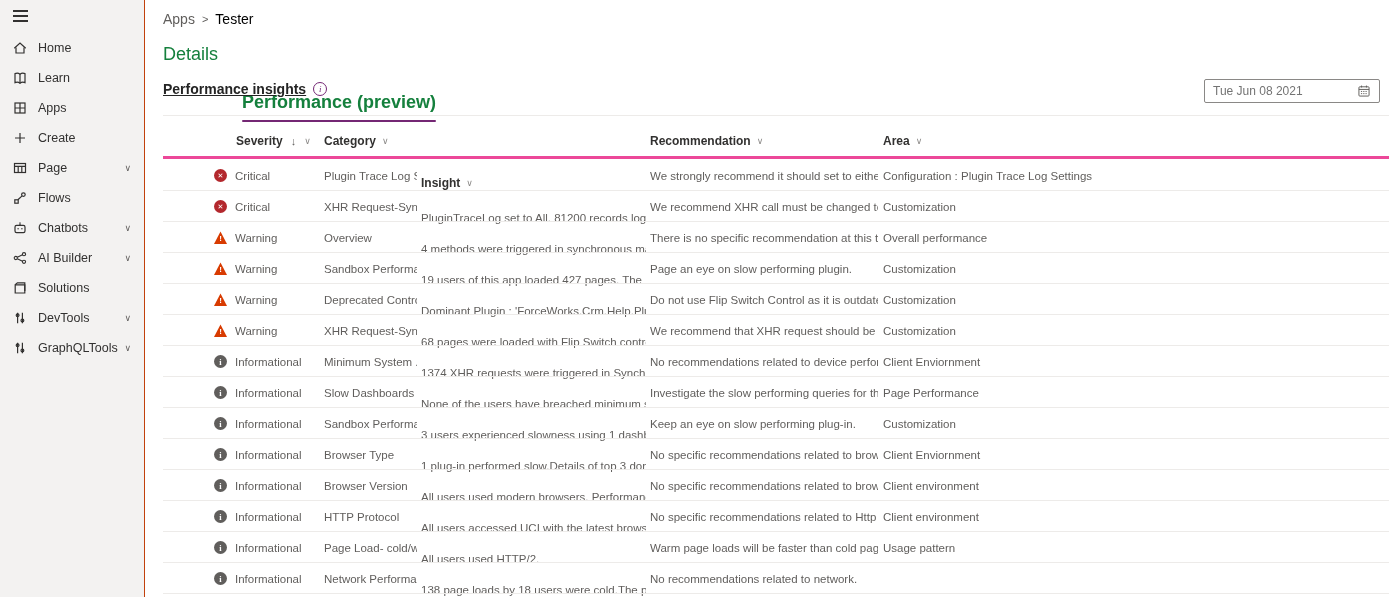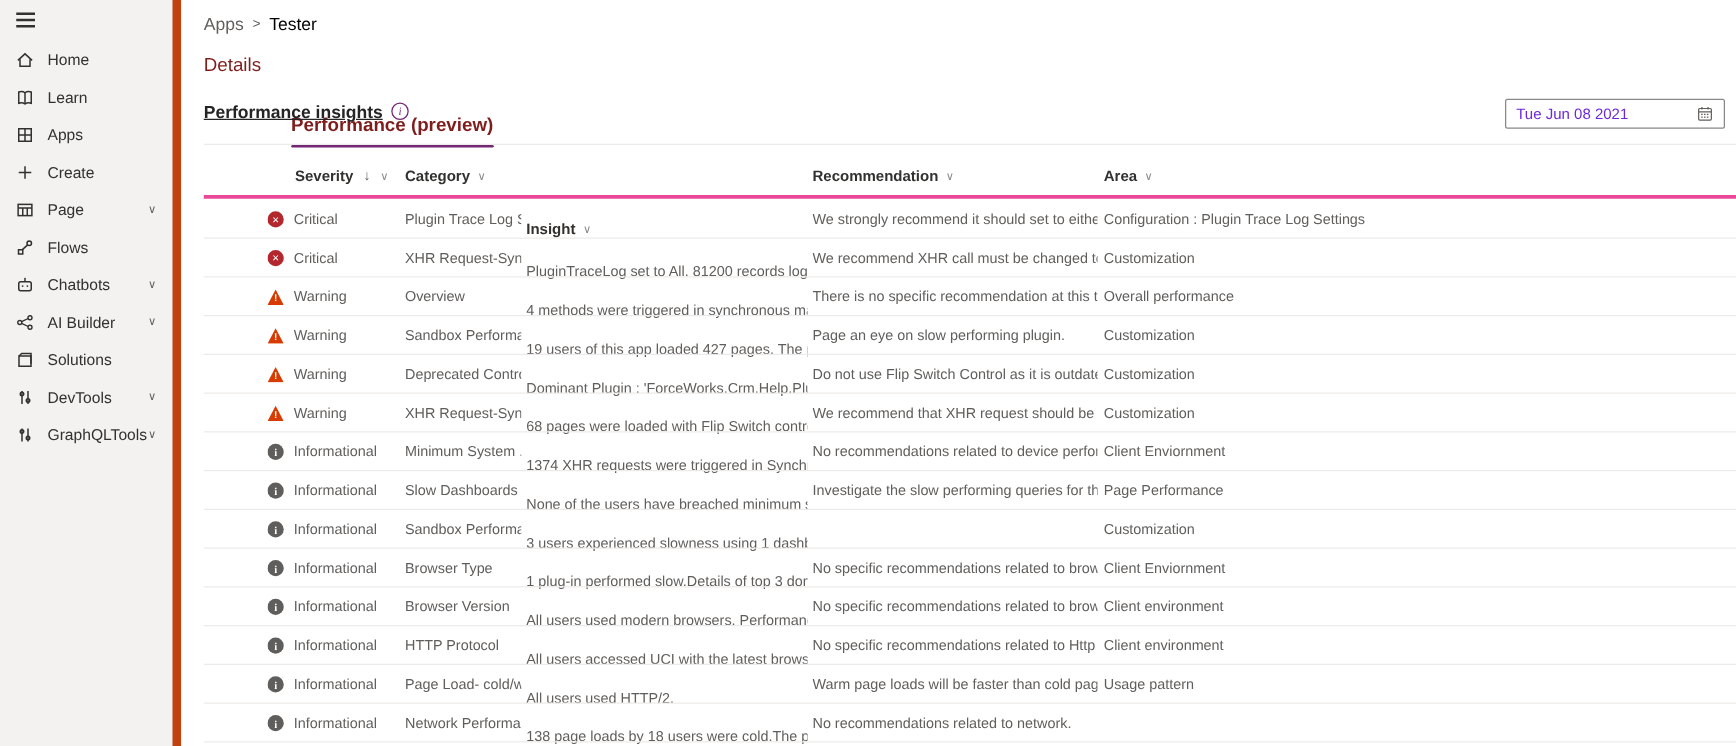--- a/index.html
+++ b/index.html
@@ -5,50 +5,50 @@
   * { box-sizing: border-box; }
   html,body { margin:0; padding:0; }
   body {
     width:1389px; height:597px; overflow:hidden; background:#fff;
     font-family:"Liberation Sans","DejaVu Sans",sans-serif; color:#323130;
     -webkit-font-smoothing:antialiased;
   }
   .app { display:flex; width:1389px; height:597px; }
 
   
-  .sidebar { width:145px; flex-shrink:0; background:#f3f2f1; border-right:7px solid #c2410c; position:relative; }
+  .sidebar { width:145px; flex-shrink:0; background:#f3f2f1; border-right:1px solid #c2410c; position:relative; }
   .hamburger { position:absolute; top:10px; left:13px; width:15px; height:12px; cursor:pointer; }
   .hamburger span { display:block; height:1.5px; background:#323130; margin-bottom:3.5px; }
   .nav { position:absolute; top:33px; left:0; right:0; }
   .nav-item { height:30px; display:flex; align-items:center; padding:0 12px; font-size:12.5px; color:#323130; cursor:pointer; position:relative; }
   .nav-icon { width:16px; height:16px; margin-right:10px; color:#323130; flex-shrink:0; }
   .nav-icon svg { width:16px; height:16px; display:block; }
   .nav-label { white-space:nowrap; }
   .nav-chevron { position:absolute; right:13px; top:50%; transform:translateY(-54%); font-size:9px; color:#605e5c; }
 
   
   .main { flex:1; position:relative; background:#fff; }
 
   .breadcrumb { position:absolute; top:11px; left:18px; font-size:14px; color:#605e5c; display:flex; align-items:center; }
   .bc-parent { cursor:pointer; }
   .bc-sep { margin:0 7px; font-size:11px; color:#605e5c; }
   .bc-current { color:#000000; font-weight:400; }
 
   .tabs { position:absolute; top:44px; left:18px; display:flex; gap:24px; }
-  .tab { font-size:15px; color:#7f1d1d; padding-bottom:9px; cursor:pointer; position:relative; white-space:nowrap; }
+  .tab { font-size:18px; color:#15803d; padding-bottom:9px; cursor:pointer; position:relative; white-space:nowrap; }
   .tab.active { font-weight:700;margin-top:48px; }
   .tab.active::after { content:''; position:absolute; left:0; right:0; bottom:0; height:2px; background:#742774; border-radius:1px; }
 
   .section-row { position:absolute; top:81px; left:18px; display:flex; align-items:center; gap:7px; }
   .section-title { font-size:14px; font-weight:700; color:#242424; margin:0;text-decoration:underline; }
   .info-icon { width:14px; height:14px; border:1px solid #742774; border-radius:50%; color:#742774;
     font-size:9px; line-height:12px; text-align:center; font-family:"Liberation Serif",serif; font-style:italic; cursor:pointer; }
 
   .datepicker { position:absolute; top:79px; right:9px; width:176px; height:24px; border:1px solid #8a8886; border-radius:2px;
-    background:#fff; display:flex; align-items:center; justify-content:space-between; padding:0 8px; font-size:12px; color:#6d28d9; cursor:pointer; }
+    background:#fff; display:flex; align-items:center; justify-content:space-between; padding:0 8px; font-size:12px; color:#737373; cursor:pointer; }
   .cal-icon svg { width:14px; height:14px; display:block; }
 
   .divider { position:absolute; top:115px; left:18px; right:0; height:1px; background:#edebe9; }
 
   
   .thead { position:absolute; top:116px; left:18px; right:0; height:43px; border-bottom:3px solid #ec4899; }
   .th { position:absolute; top:18px; font-size:12px; font-weight:700; color:#323130; display:flex; align-items:center; gap:6px; cursor:pointer; white-space:nowrap; }
   .th .sort-arrow { font-weight:400; font-size:11px; color:#605e5c; }
   .th .col-chevron { font-weight:400; font-size:9px; color:#8a8886; }
 
@@ -345,20 +345,21 @@
     <div class="cell pos-area">Page Performance</div>
   </div>
 
   <div class="trow">
     <div class="cell pos-sev">
       <span class="sev-icon sev-informational"></span>
       <span class="sev-label">Informational</span>
     </div>
     <div class="cell pos-cat">Sandbox Performa...</div>
     <div class="cell pos-ins">1 plug-in performed slow.Details of top 3 dominant pl...</div>
+    <div class="cell pos-rec">Keep an eye on slow performing plug-in.</div>
     <div class="cell pos-area">Customization</div>
   </div>
 
   <div class="trow">
     <div class="cell pos-sev">
       <span class="sev-icon sev-informational"></span>
       <span class="sev-label">Informational</span>
     </div>
     <div class="cell pos-cat">Browser Type</div>
     <div class="cell pos-ins">All users used modern browsers. Performance of PageL...</div>

